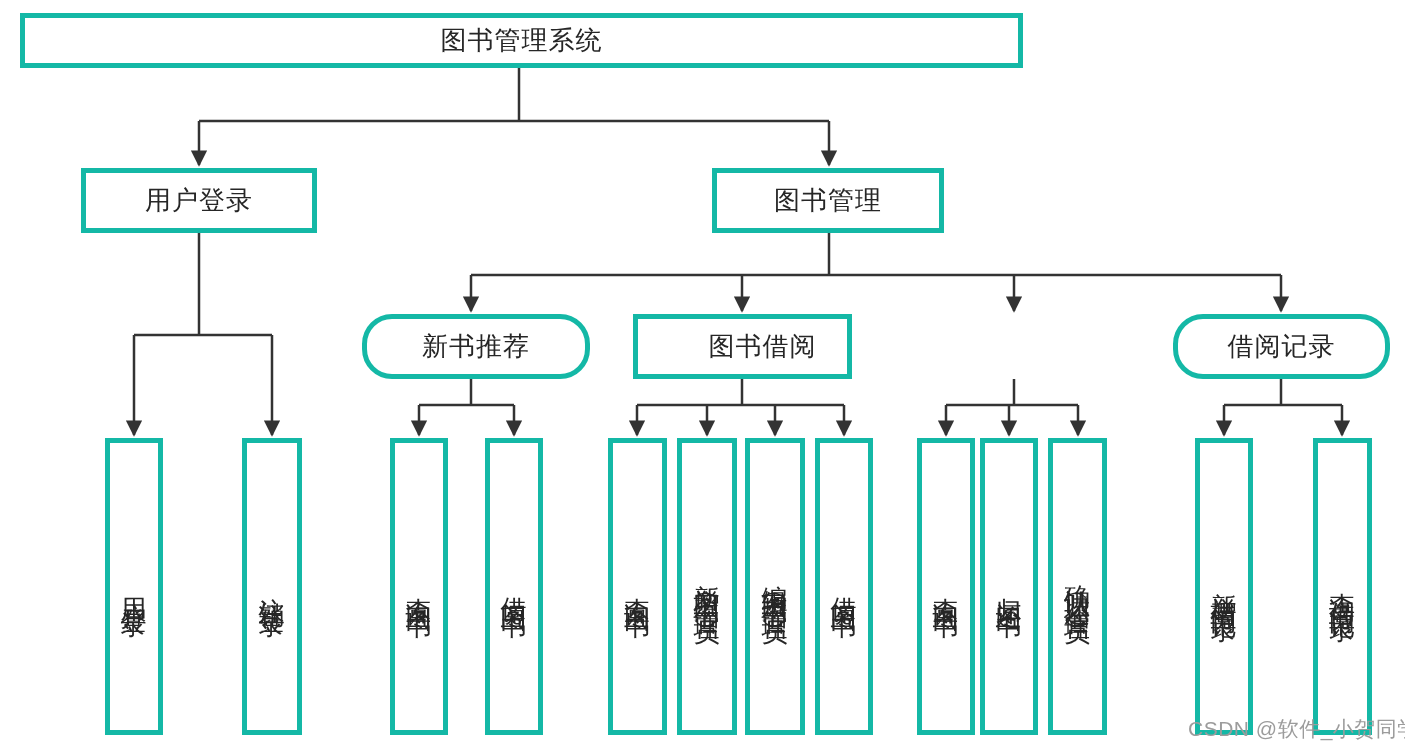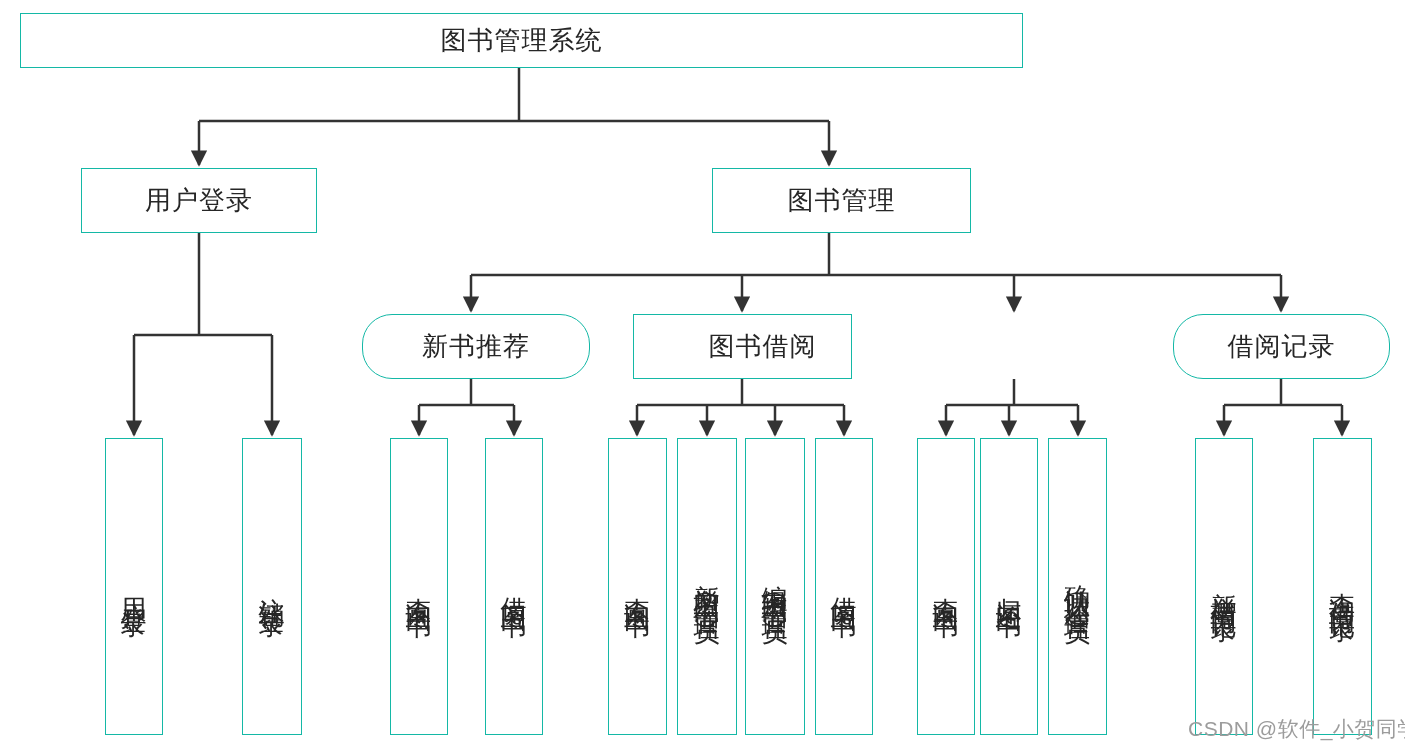--- a/index.html
+++ b/index.html
@@ -8,38 +8,38 @@
     width:1405px;height:747px;
     background:#ffffff;
     font-family:"Liberation Sans", sans-serif;
     overflow:hidden;
   }
   .connectors{position:absolute;left:0;top:0;width:1405px;height:747px;}
   .node{
     position:absolute;
     box-sizing:border-box;
     background:#ffffff;
-    border:1px solid #14b8a6;
+    border:5px solid #14b8a6;
     color:#262626;
     display:flex;align-items:center;justify-content:center;text-align:right;
   }
   .hnode{font-size:26px;letter-spacing:1px;white-space:nowrap;}
   .vnode span{
     writing-mode:vertical-rl;
     text-orientation:mixed;
     font-size:26px;
     letter-spacing:5px;
     line-height:1;
     white-space:nowrap;
   }
   
   .n-root   {left:20px;  top:13px;  width:1003px;height:55px;}
   
   .n-ulogin {left:81px;  top:168px; width:236px; height:65px;}
-  .n-bmgmt  {left:712px; top:168px; width:259px; height:65px;}
+  .n-bmgmt  {left:712px; top:168px; width:232px; height:65px;}
   
   .n-newrec {left:362px; top:314px; width:228px; height:65px;border-radius:30px;}
   .n-borrow {left:633px; top:314px; width:219px; height:65px;padding-left:40px;}
   .n-cur    {left:908px; top:314px; width:212px; height:65px;}
   .n-rec    {left:1173px;top:314px; width:217px; height:65px;border-radius:30px;}
   
   .leaf{top:438px;height:297px;}
   .n-l-login  {left:105px; width:58px;}
   .n-l-logout {left:242px; width:60px;}
   .n-l-nbq    {left:390px; width:58px;}

